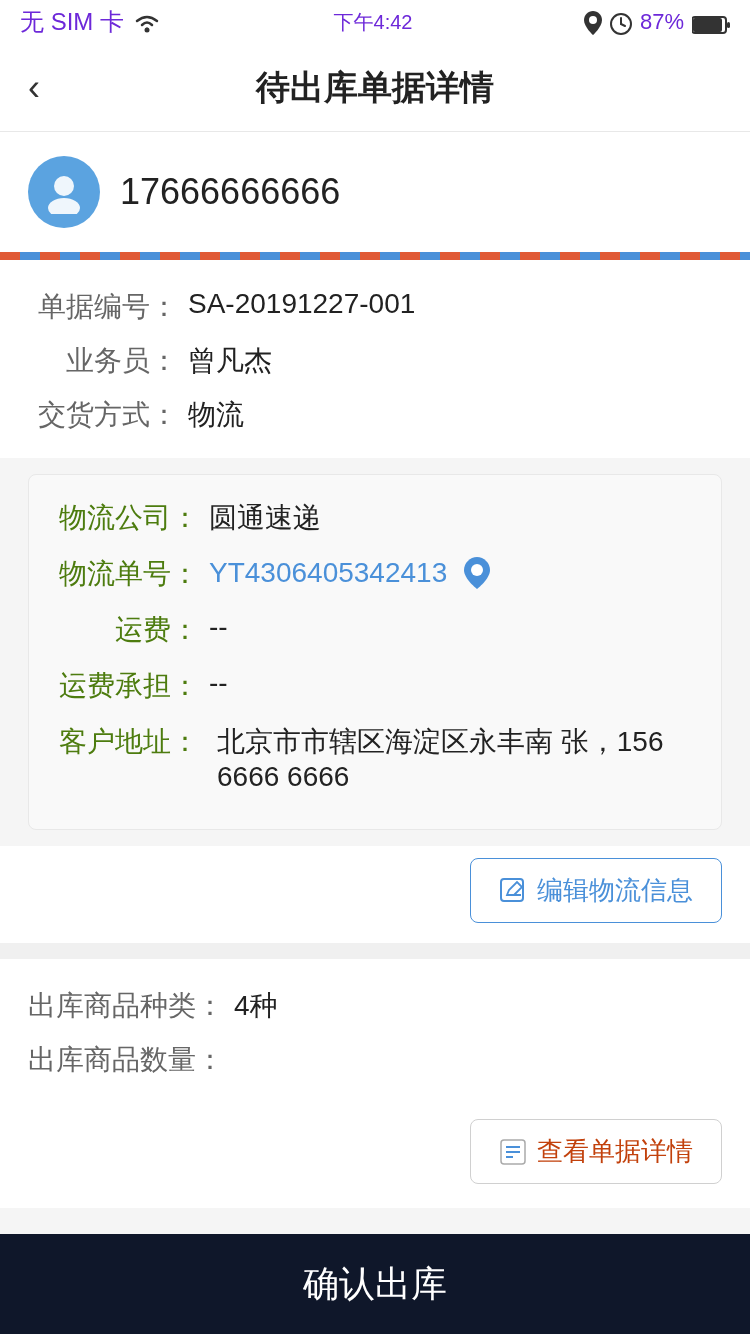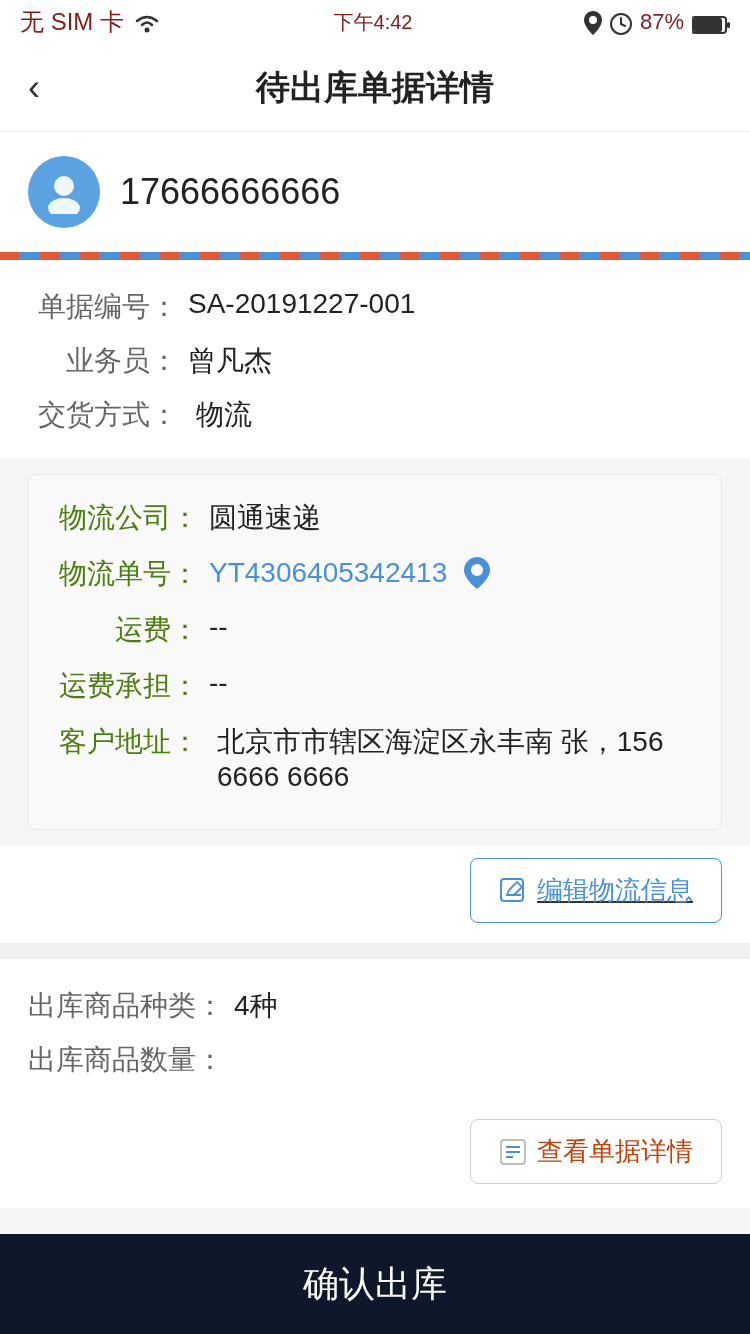--- a/index.html
+++ b/index.html
@@ -17,21 +17,21 @@
     
     .status-bar {
       width: 750px;
       height: 44px;
       background: #fff;
       display: flex;
       align-items: center;
       justify-content: space-between;
       padding: 0 20px;
       font-size: 24px;
-      color: #7f1d1d;
+      color: #6d28d9;
     }
     .status-left {
       display: flex;
       align-items: center;
       gap: 8px;
       font-size: 24px;
     }
     .status-center {
       font-size: 20px;
       font-weight: 500;
@@ -107,21 +107,21 @@
       background: #fff;
       padding: 28px 28px 24px 28px;
       margin-bottom: 16px;
     }
     .info-row {
       display: flex;
       align-items: flex-start;
       margin-bottom: 16px;
       font-size: 28px;
     }
-    .info-row:last-child { margin-bottom: 0; gap: 8px; }
+    .info-row:last-child { margin-bottom: 0; }
     .info-label {
       color: #666;
       min-width: 160px;
       text-align: right;
       flex-shrink: 0;
       padding-right: 10px;
     }
     .info-value {
       color: #222;
       flex: 1;
@@ -159,21 +159,20 @@
       align-items: center;
       gap: 12px;
     }
 
     
     .edit-btn-row {
       display: flex;
       justify-content: flex-end;
       padding: 12px 28px 20px 28px;
       background: #fff;
-      text-decoration: underline;
     }
     .edit-btn {
       border: 1px solid #4a90d9;
       color: #4a90d9;
       background: #fff;
       border-radius: 8px;
       padding: 14px 28px;
       font-size: 26px;
       display: flex;
       align-items: center;

